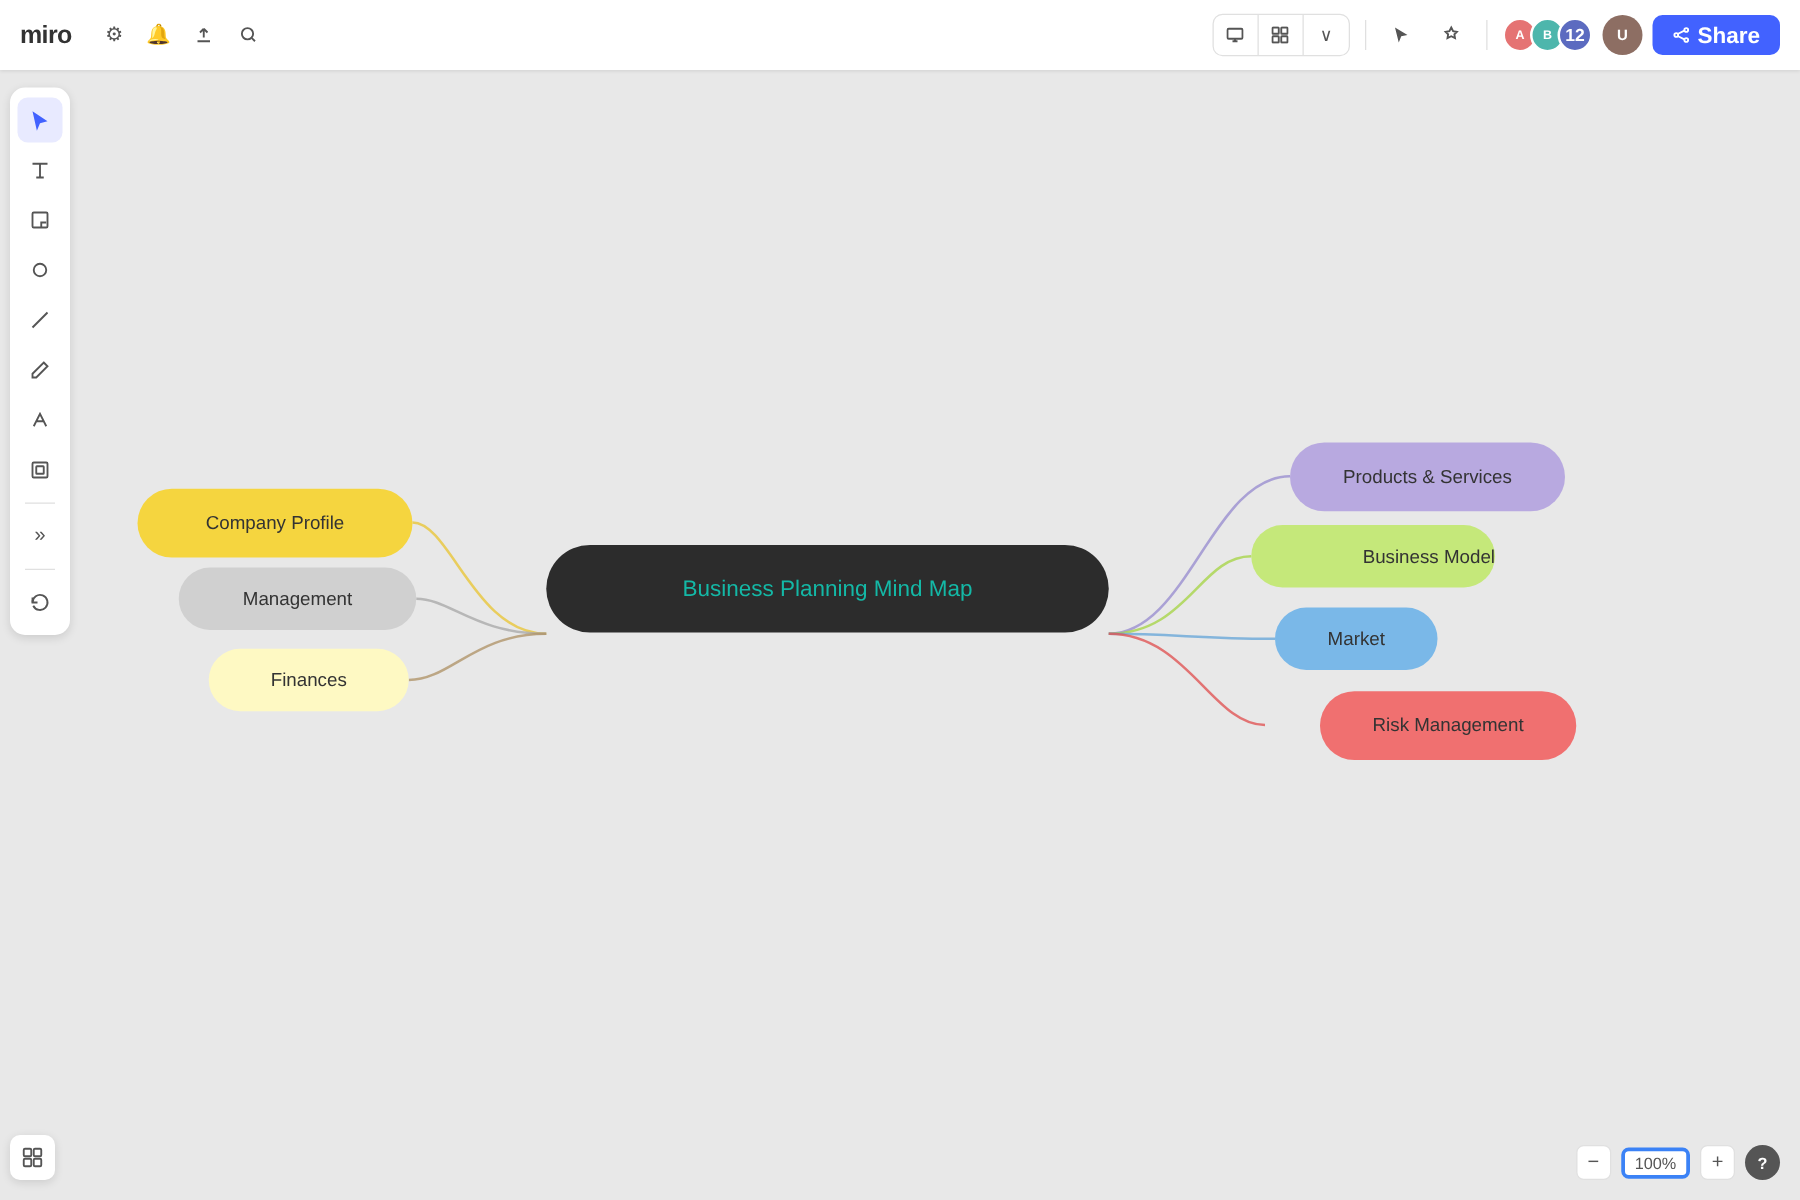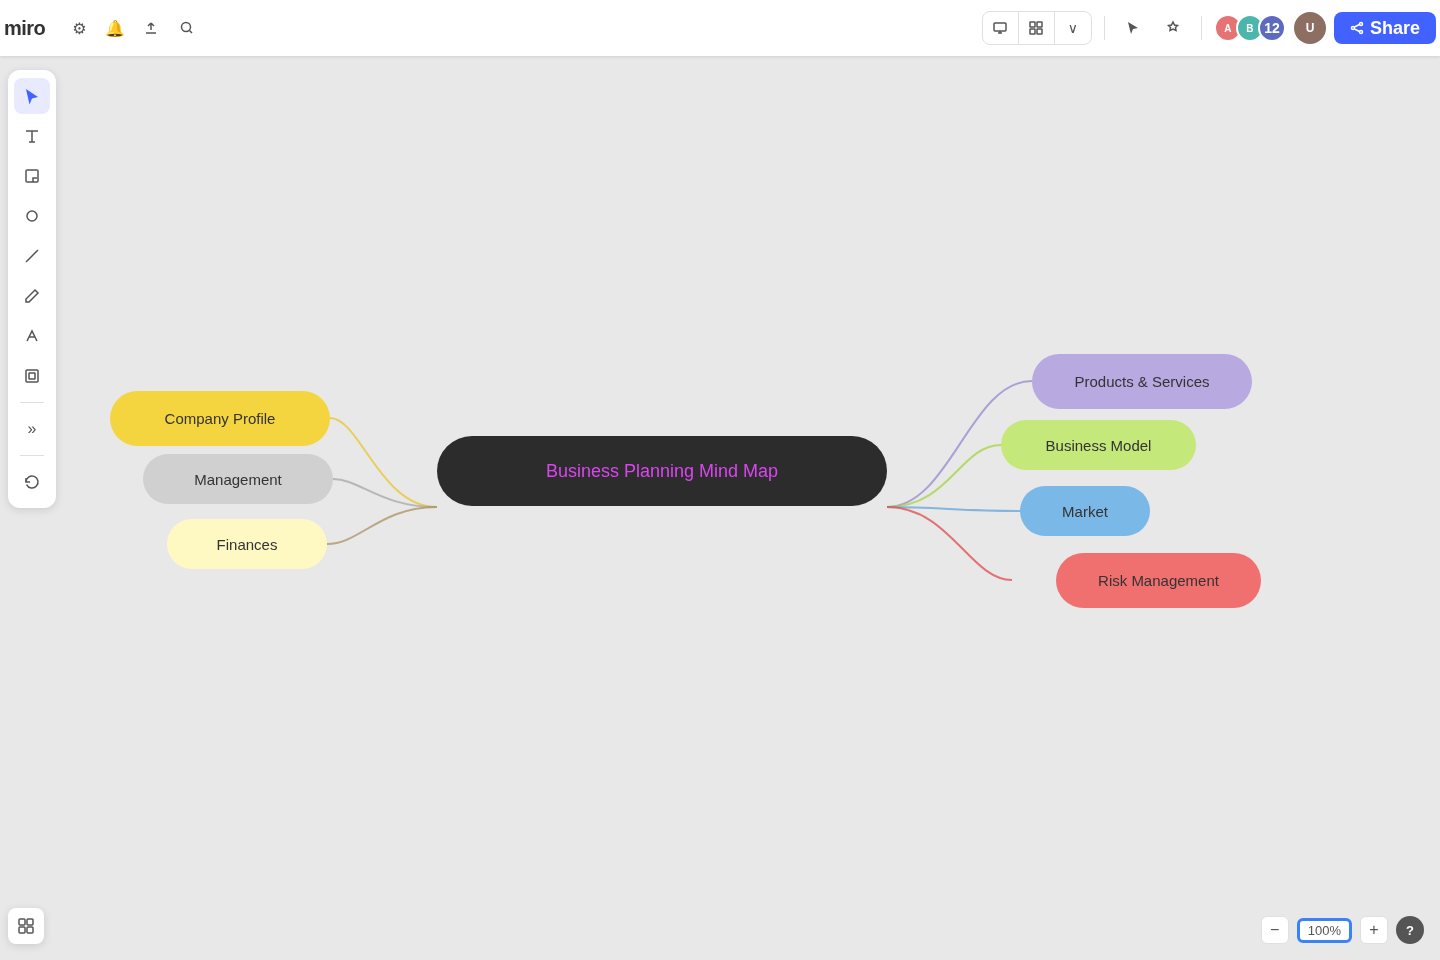--- a/index.html
+++ b/index.html
@@ -6,21 +6,21 @@
     body { width: 1440px; height: 960px; background: #e8e8e8; font-family: -apple-system, BlinkMacSystemFont, 'Segoe UI', sans-serif; overflow: hidden; position: relative; }
 
     
     #top-toolbar {
       position: absolute;
       top: 0; left: 0; right: 0;
       height: 56px;
       background: #fff;
       display: flex;
       align-items: center;
-      padding: 0 4px;
+      padding: 0 16px;
       z-index: 100;
       box-shadow: 0 1px 3px rgba(0,0,0,0.1);
     }
     #logo {
       font-size: 20px;
       font-weight: 700;
       color: #333;
       margin-right: 16px;
       letter-spacing: -0.5px;
     }
@@ -245,21 +245,21 @@
       font-size: 15px;
       font-weight: 500;
       cursor: pointer;
       white-space: nowrap;
     }
 
     #node-center {
       left: 437px; top: 380px;
       width: 450px; height: 70px;
       background: #2c2c2c;
-      color: #d946ef;
+      color: #14b8a6;
       font-size: 18px;
       font-weight: 400;
       border-radius: 40px;
     }
 
     #node-company {
       left: 110px; top: 335px;
       width: 220px; height: 55px;
       background: #f5d53f;
       color: #333;
@@ -284,20 +284,21 @@
       width: 220px; height: 55px;
       background: #b8a9e0;
       color: #333;
     }
 
     #node-business {
       left: 1001px; top: 364px;
       width: 195px; height: 50px;
       background: #c5e87a;
       color: #333;
+      justify-content: flex-end;
     }
 
     #node-market {
       left: 1020px; top: 430px;
       width: 130px; height: 50px;
       background: #7ab8e8;
       color: #333;
     }
 
     #node-risk {

